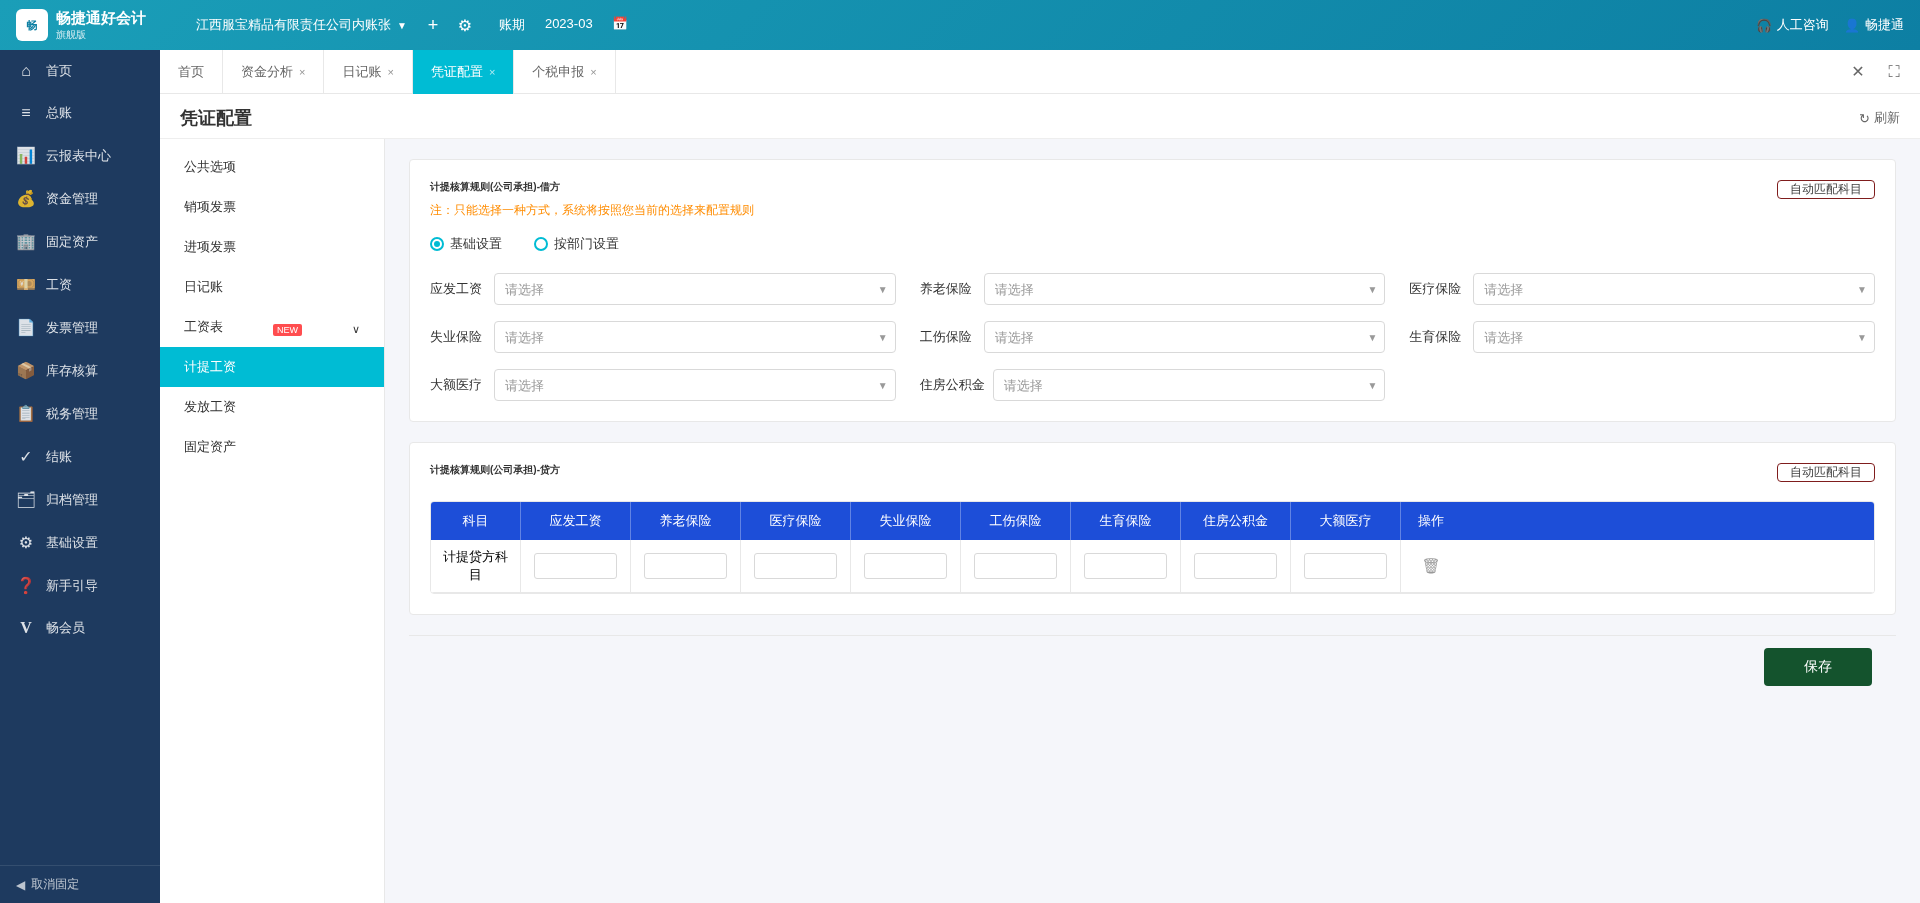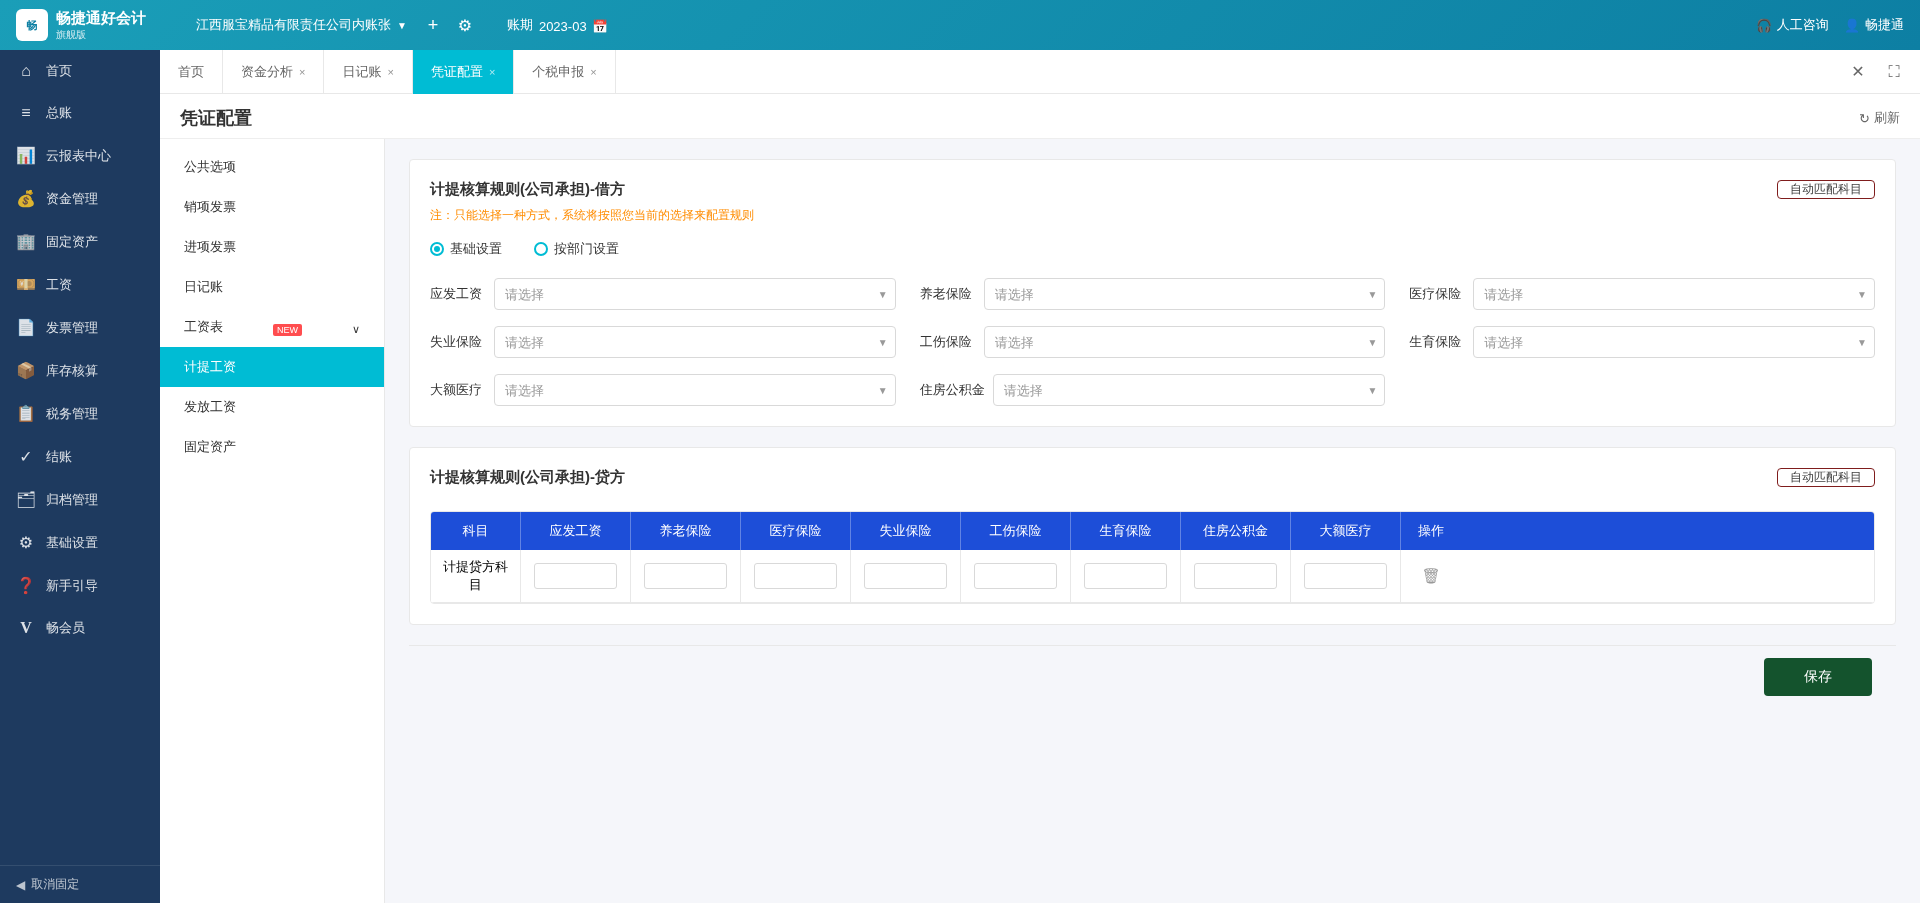--- a/index.html
+++ b/index.html
@@ -14,21 +14,21 @@
     .logo-area { display: flex; align-items: center; gap: 8px; color: white; width: 160px; }
     .logo-icon { width: 32px; height: 32px; background: white; border-radius: 6px; display: flex; align-items: center; justify-content: center; }
     .logo-icon span { color: #0d7fa3; font-weight: bold; font-size: 11px; }
     .logo-text { display: flex; flex-direction: column; }
     .logo-title { font-size: 15px; font-weight: bold; color: white; }
     .logo-sub { font-size: 10px; color: rgba(255,255,255,0.8); }
     .company-selector { display: flex; align-items: center; gap: 6px; color: white; font-size: 13px; cursor: pointer; margin-left: 20px; }
     .company-selector span.chevron { font-size: 10px; }
     .header-actions { display: flex; align-items: center; gap: 16px; margin-left: auto; }
     .header-btn { display: flex; align-items: center; gap: 4px; color: white; font-size: 13px; cursor: pointer; }
-    .period-area { display: flex; align-items: flex-end; gap: 6px; color: white; font-size: 13px; margin-left: 28px; }
+    .period-area { display: flex; align-items: flex-start; gap: 20px; color: white; font-size: 13px; margin-left: 20px; }
     .icon-btn { width: 28px; height: 28px; display: flex; align-items: center; justify-content: center; color: white; cursor: pointer; font-size: 16px; }
 
     
     .main-layout { display: flex; flex: 1; overflow: hidden; }
 
     
     .sidebar { width: 160px; background: #1e3a5f; flex-shrink: 0; display: flex; flex-direction: column; overflow-y: auto; }
     .sidebar-item { display: flex; align-items: center; gap: 10px; padding: 12px 16px; color: rgba(255,255,255,0.85); cursor: pointer; font-size: 13px; }
     .sidebar-item .s-icon { font-size: 16px; width: 20px; text-align: center; }
     .sidebar-cancel { display: flex; align-items: center; gap: 6px; padding: 10px 16px; color: rgba(255,255,255,0.7); cursor: pointer; font-size: 12px; margin-top: auto; border-top: 1px solid rgba(255,255,255,0.1); }
@@ -58,21 +58,21 @@
     .left-menu-item { padding: 11px 24px; cursor: pointer; color: #333; font-size: 13px; position: relative; }
     .left-menu-item.active { background: #00bcd4; color: white; }
     .left-menu-item .new-badge { background: #ff4d4f; color: white; font-size: 9px; padding: 1px 4px; border-radius: 2px; position: absolute; top: 8px; right: 30px; }
     .left-menu-item .expand-icon { position: absolute; right: 16px; top: 12px; font-size: 11px; }
 
     
     .form-area { flex: 1; padding: 20px 24px; overflow-y: auto; }
 
     
     .section { background: white; border-radius: 4px; margin-bottom: 20px; padding: 20px; border: 1px solid #e8e8e8; }
-    .section-title { font-size: 15px; font-weight: bold; color: #333; margin-bottom: 8px; }
+    .section-title { font-size: 10px; font-weight: bold; color: #333; margin-bottom: 8px; }
     .section-note { color: #ff8c00; font-size: 12px; margin-bottom: 16px; }
 
     
     .radio-group { display: flex; gap: 32px; margin-bottom: 20px; }
     .radio-item { display: flex; align-items: center; gap: 6px; cursor: pointer; font-size: 13px; color: #333; }
     .radio-circle { width: 14px; height: 14px; border-radius: 50%; border: 2px solid #00bcd4; display: flex; align-items: center; justify-content: center; }
     .radio-circle.checked::after { content: ''; width: 6px; height: 6px; background: #00bcd4; border-radius: 50%; display: block; }
 
     
     .form-grid { display: grid; grid-template-columns: 1fr 1fr 1fr; gap: 16px 24px; }

